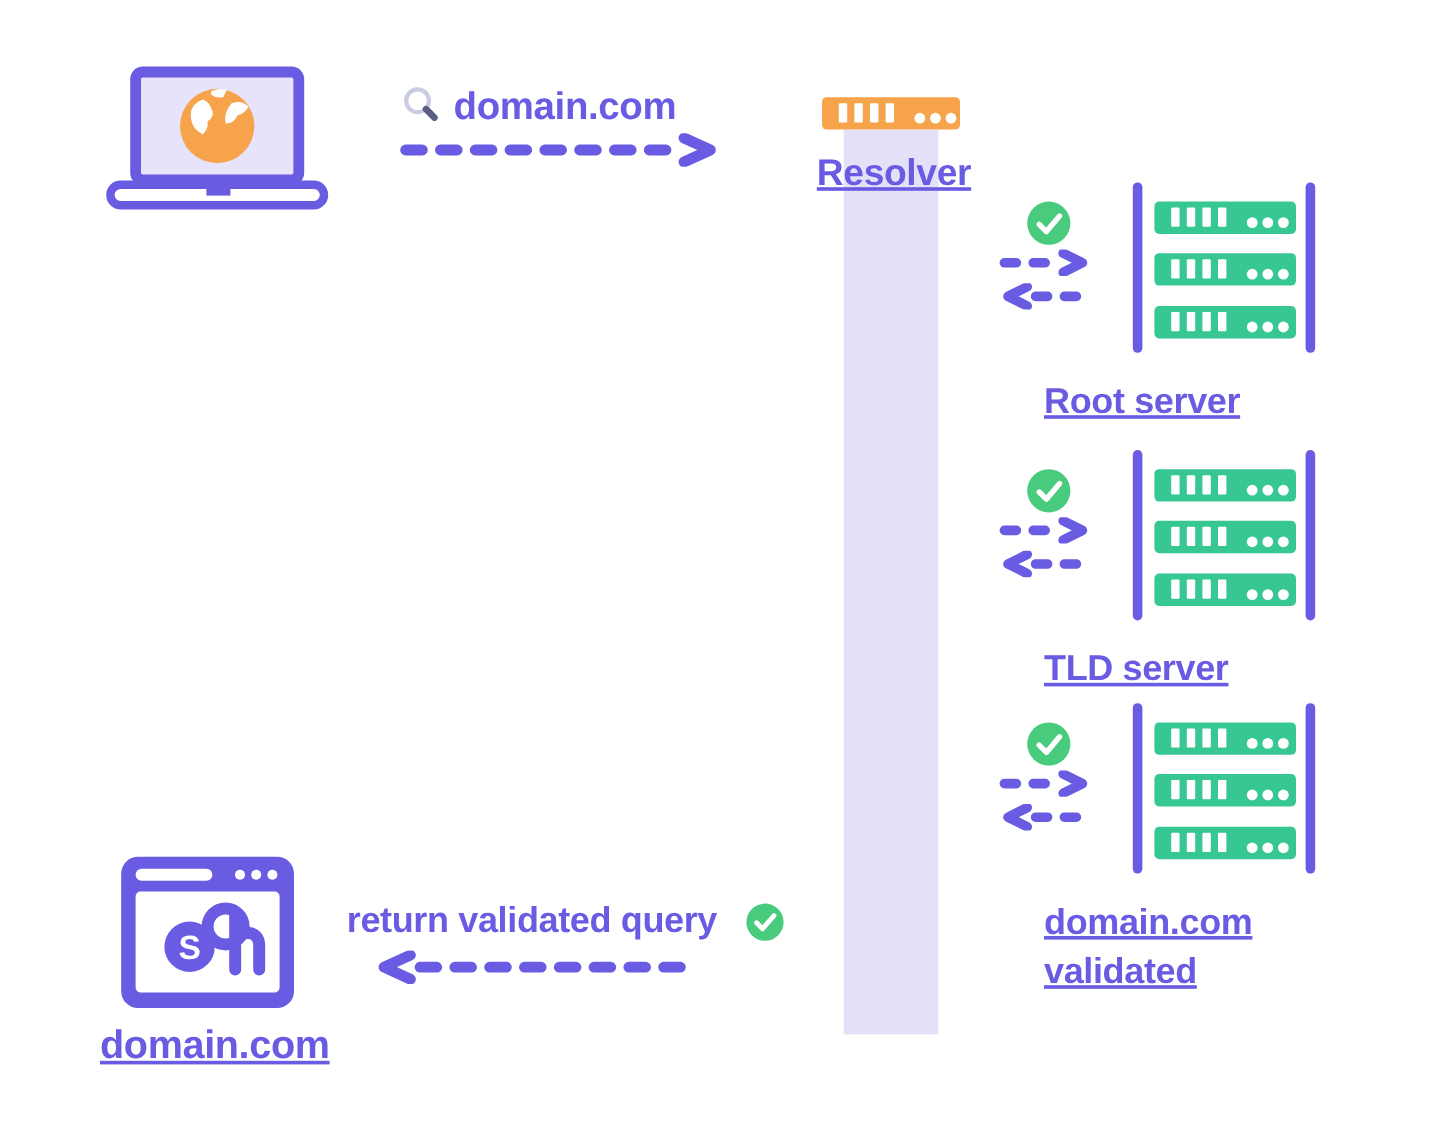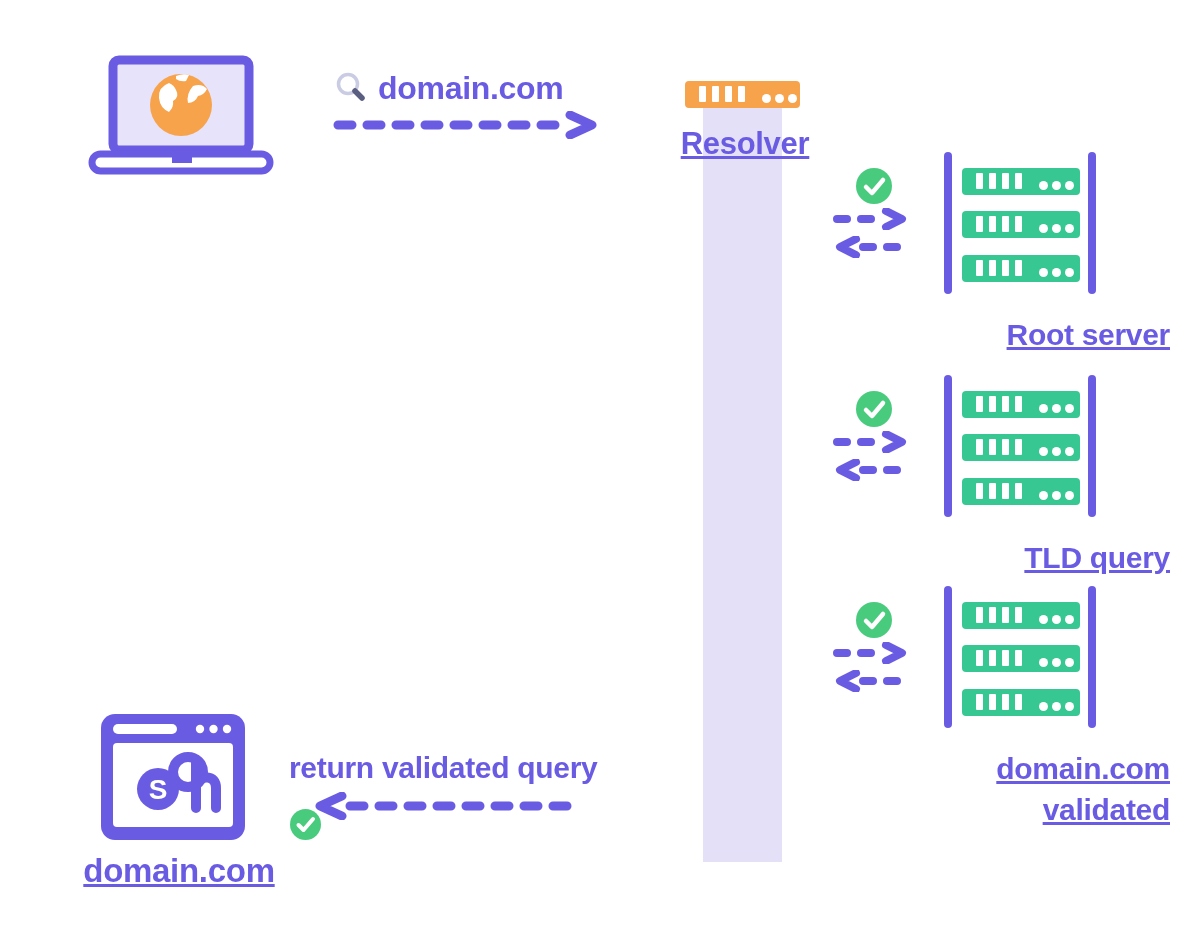--- a/index.html
+++ b/index.html
@@ -29,35 +29,35 @@
   .b1{left:14px}.b2{left:27px}.b3{left:40px}.b4{left:53px}
   .d1{left:77px}.d2{left:90px}.d3{left:103px}
 
   
   .rack{position:absolute;left:116px;top:0;width:152px;height:142px;}
   .rail{position:absolute;top:0;width:8px;height:142px;background:var(--purple);border-radius:4px;}
   .rail.l{left:0}.rail.r{right:0}
   .slot1{top:16px}.slot2{top:59px}.slot3{top:103px}
 
   .group{position:absolute;left:828px;width:320px;height:240px;z-index:2;}
-  .glabel{position:absolute;left:42px;top:162px;width:300px;text-align:right;
+  .glabel{position:absolute;left:42px;top:162px;width:300px;text-align:left;
           font-size:30px;line-height:41px;}
   .exch{position:absolute;z-index:2;}
 
   
   .sp{stroke:var(--purple);fill:none;stroke-linecap:round;stroke-linejoin:round;}
   .fp{fill:var(--purple)}
   .fw{fill:#fff}
   .fo{fill:var(--orange)}
   .fg{fill:var(--check-green)}
   .flav{fill:var(--screen-lavender)}
 
   .query-row{display:flex;align-items:center;gap:9px;}
   .query-text{color:var(--purple);font-weight:700;font-size:32px;letter-spacing:-0.3px;}
-  .return-row{display:flex;align-items:flex-start;gap:23px;flex-direction:column;}
+  .return-row{display:flex;align-items:flex-end;gap:23px;}
   .return-text{color:var(--purple);font-weight:700;font-size:30px;letter-spacing:-0.3px;}
 </style>
 </head>
 <body>
 
 <div class="canvas">
 
   <div class="band"></div>
 
   <svg class="abs" style="left:85px;top:50px" width="192" height="128" viewBox="0 0 192 128">
@@ -182,21 +182,21 @@
           <span class="b b1"></span>
           <span class="b b2"></span>
           <span class="b b3"></span>
           <span class="b b4"></span>
           <span class="d d1"></span>
           <span class="d d2"></span>
           <span class="d d3"></span>
         </div>
     </div>
     <div class="glabel lbl">
-      <div>TLD query</div>
+      <div>TLD server</div>
 
     </div>
   </div>
 
   <div class="group" style="top:586px">
     <svg class="exch" style="left:26px;top:14px" width="40" height="40" viewBox="0 0 40 40">
       <circle cx="20" cy="20" r="18" class="fg"></circle>
       <path d="M12 21 L18 27 L29 14" style="stroke:#fff;stroke-width:4.5;fill:none;stroke-linecap:round;stroke-linejoin:round"></path>
     </svg>
     <svg class="exch" style="left:4px;top:56px" width="78" height="22" viewBox="0 0 78 22">

